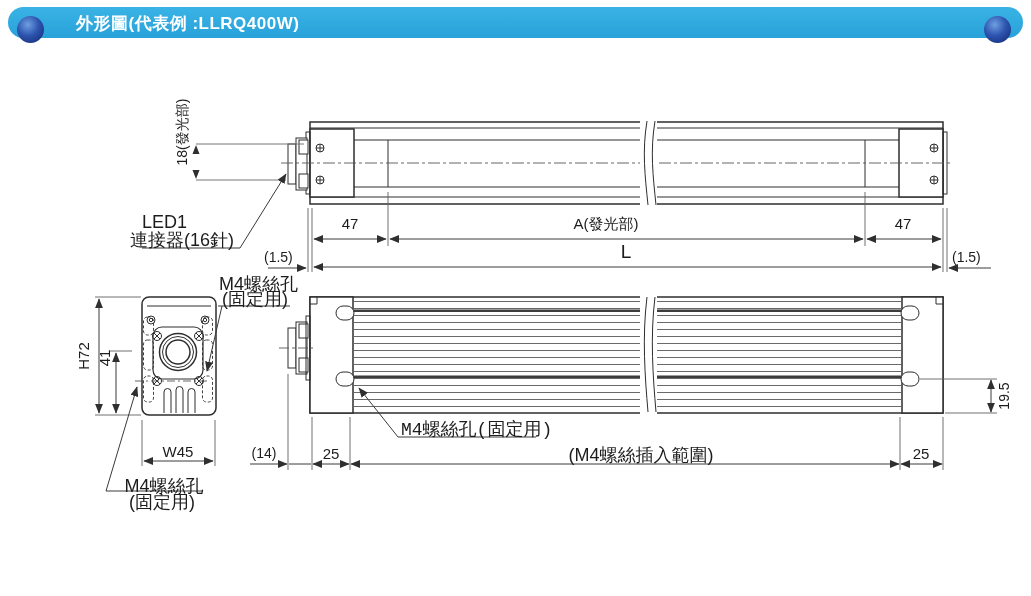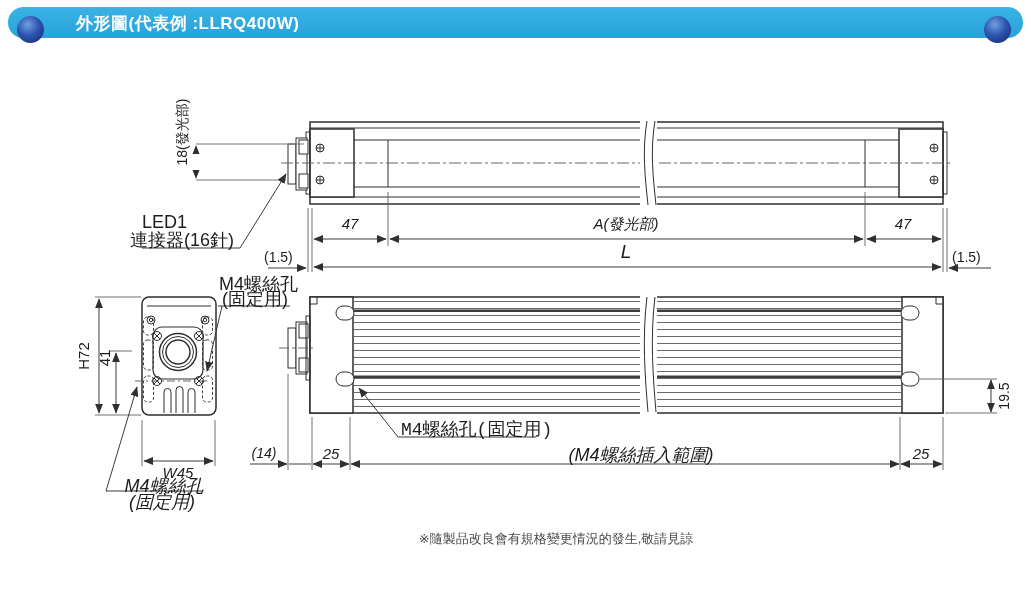--- a/index.html
+++ b/index.html
@@ -9,21 +9,21 @@
   .hdr{position:absolute;left:8px;top:7px;width:1015px;height:31px;border-radius:16px;
        background:linear-gradient(#3ab2e5,#27a2d9);}
   .sph{position:absolute;top:9px;width:27px;height:27px;border-radius:50%;
        background:radial-gradient(circle at 40% 32%,#6f9fe0 0%,#2d55b0 45%,#13256d 100%);}
   .hdr-title{position:absolute;left:76px;top:12px;font-size:17px;font-weight:bold;color:#ffffff;
        letter-spacing:.5px;white-space:nowrap;}
   
   svg.canvas{position:absolute;left:0;top:0;}
   
   .lbl{position:absolute;color:#1c1c1c;white-space:nowrap;font-size:15px;line-height:1.15;}
-  .ctr{transform:translateX(-50%);font-style:italic;}
+  .ctr{transform:translateX(-50%);}
   .rot{transform:translate(-50%,-50%) rotate(-90deg);}
   .cjk{font-size:18px;}
   .big{font-size:19px;}
   .foot{position:absolute;left:556px;top:530px;transform:translateX(-50%);
         font-size:13px;color:#4a4a4a;white-space:nowrap;}
 </style>
 </head>
 <body>
 
 <div id="stage">
@@ -230,35 +230,34 @@
 
       <path d="M398,437H536"></path>
       <path d="M398,437L359,388" marker-end="url(#ar)"></path>
     </g>
   </svg>
 
   <div class="lbl rot" style="left:182px;top:132px;font-size:14px;">18(發光部)</div>
   <div class="lbl cjk" style="left:142px;top:212px;">LED1</div>
   <div class="lbl cjk" style="left:130px;top:230px;">連接器(16針)</div>
   <div class="lbl ctr" style="left:350px;top:215px;">47</div>
-  <div class="lbl ctr" style="left:626px;top:215px;">A(發光部)</div>
+  <div class="lbl ctr" style="left:606px;top:215px;">A(發光部)</div>
   <div class="lbl ctr" style="left:903px;top:215px;">47</div>
   <div class="lbl ctr big" style="left:626px;top:241px;">L</div>
   <div class="lbl" style="left:264px;top:249px;font-size:14px;">(1.5)</div>
   <div class="lbl" style="left:952px;top:249px;font-size:14px;">(1.5)</div>
 
   <div class="lbl rot" style="left:84px;top:356px;">H72</div>
   <div class="lbl rot" style="left:105px;top:358px;">41</div>
-  <div class="lbl ctr" style="left:178px;top:464px;">W45</div>
+  <div class="lbl ctr" style="left:178px;top:443px;">W45</div>
   <div class="lbl cjk" style="left:219px;top:274px;">M4螺絲孔</div>
   <div class="lbl cjk" style="left:222px;top:289px;">(固定用)</div>
   <div class="lbl cjk ctr" style="left:164px;top:476px;">M4螺絲孔</div>
   <div class="lbl cjk ctr" style="left:162px;top:492px;">(固定用)</div>
 
   <div class="lbl cjk" style="left:401px;top:420px;font-family:Liberation Mono, monospace;">M4螺絲孔(固定用)</div>
   <div class="lbl ctr" style="left:264px;top:445px;font-size:14px;text-align:right;">(14)</div>
   <div class="lbl ctr" style="left:331px;top:445px;">25</div>
   <div class="lbl ctr cjk" style="left:641px;top:445px;">(M4螺絲插入範圍)</div>
   <div class="lbl ctr" style="left:921px;top:445px;">25</div>
   <div class="lbl rot" style="left:1004px;top:396px;font-size:14px;">19.5</div>
 
-  <div class="foot">※隨製品改良會有規格變更情況的發生,敬請見諒</div>
 </div>
 
 </body></html>

